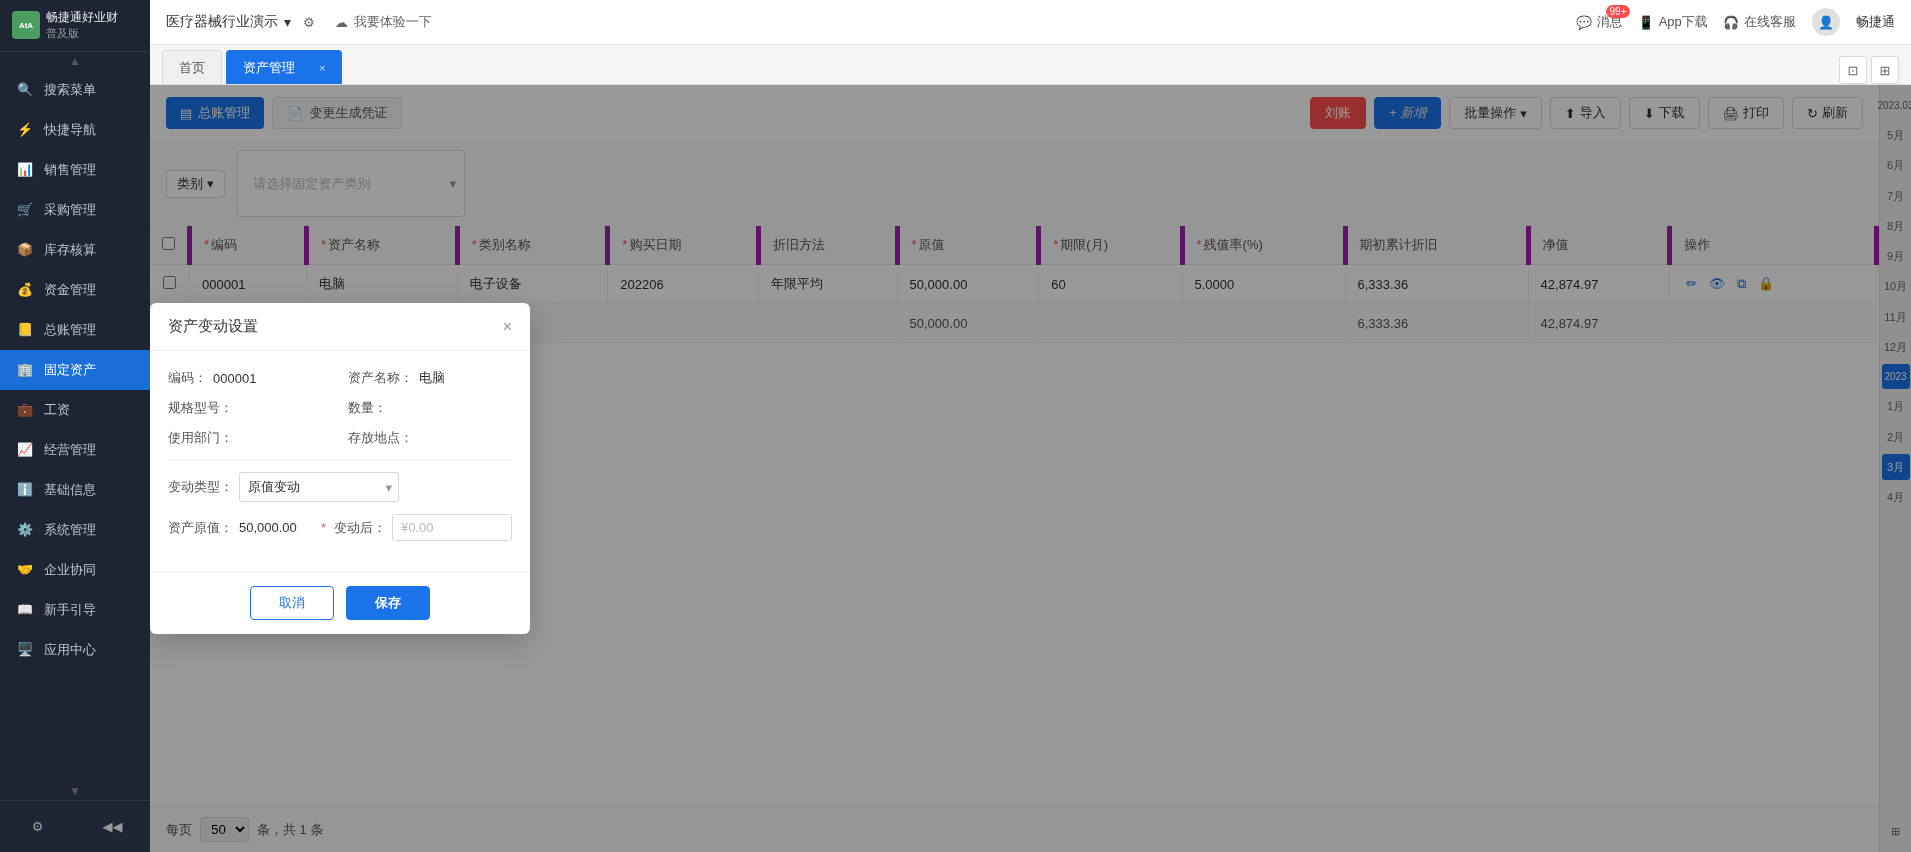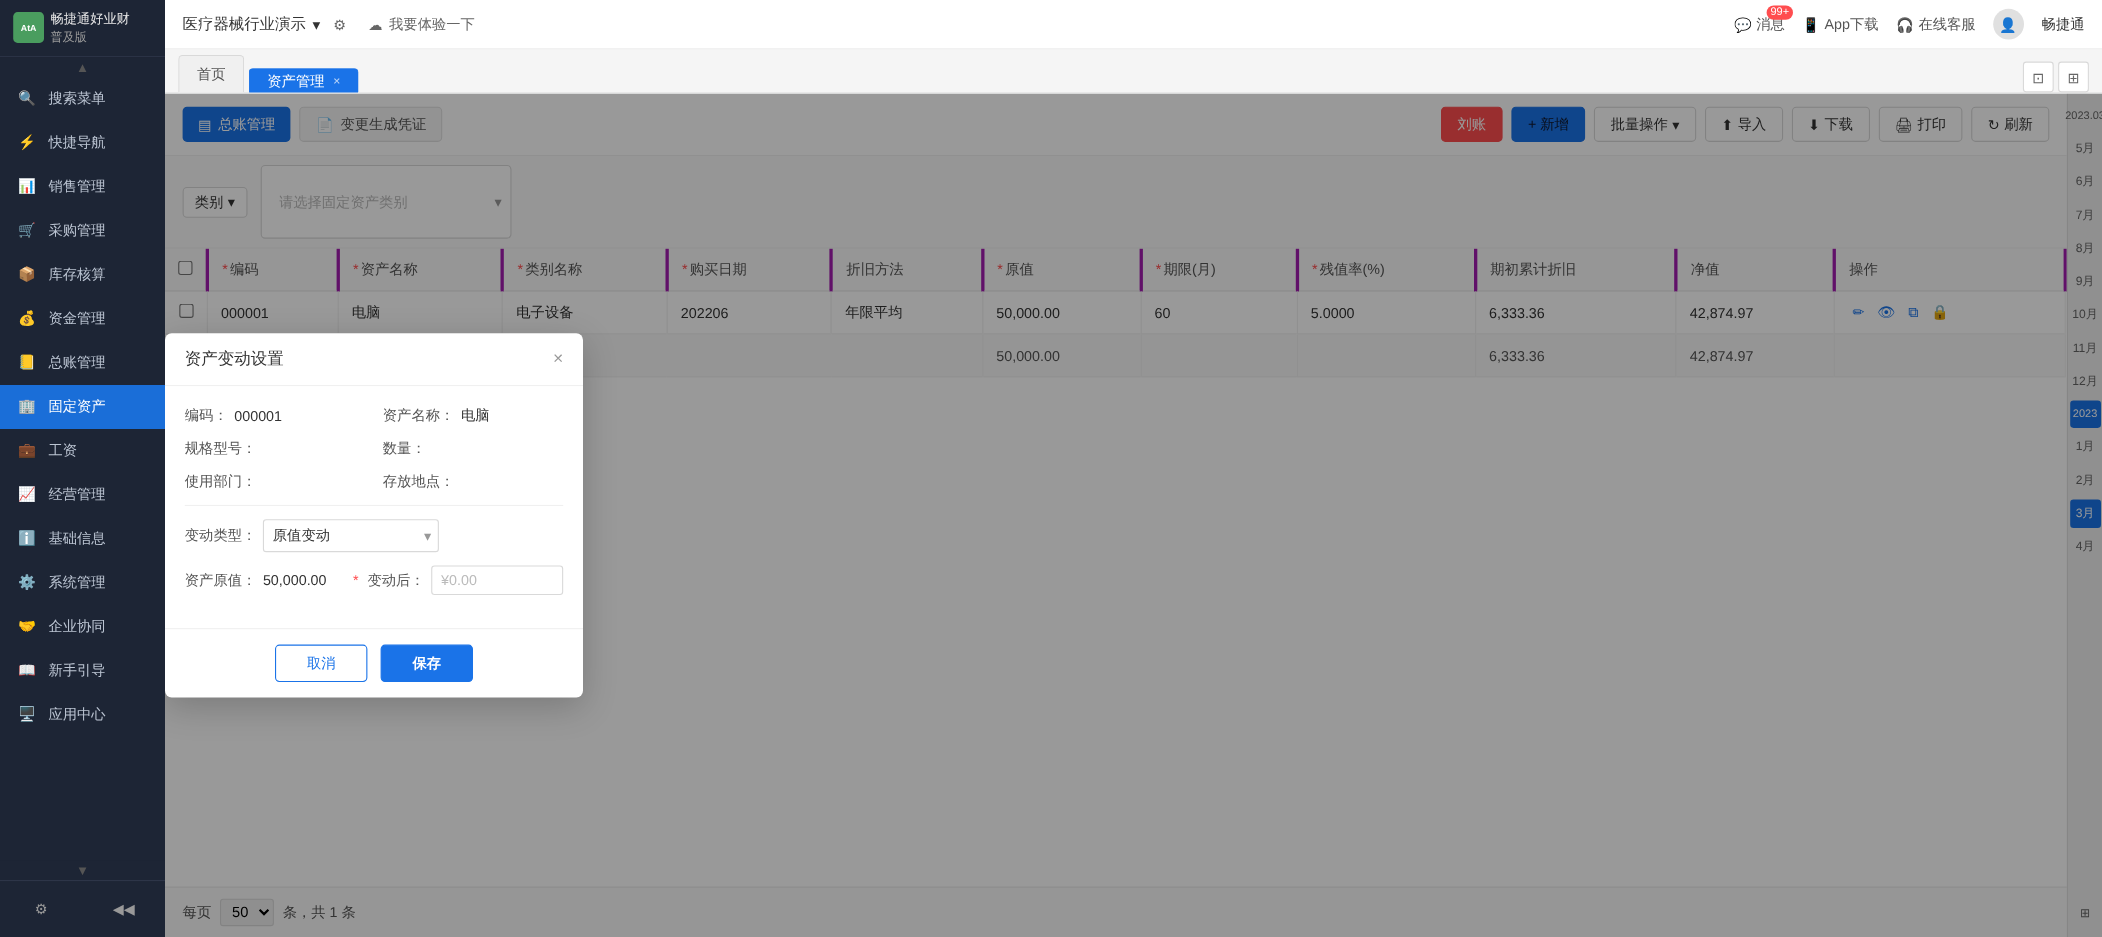--- a/index.html
+++ b/index.html
@@ -34,54 +34,54 @@
     .top-bar-settings { color: #666; cursor: pointer; }
     .top-bar-experience { display: flex; align-items: center; gap: 6px; color: #666; font-size: 13px; cursor: pointer; margin-left: 8px; }
     .top-bar-right { margin-left: auto; display: flex; align-items: center; gap: 16px; }
     .top-bar-btn { display: flex; align-items: center; gap: 4px; color: #555; cursor: pointer; font-size: 13px; position: relative; }
     .badge { background: #ff4d4f; color: white; font-size: 10px; border-radius: 8px; padding: 1px 4px; position: absolute; top: -8px; right: -8px; }
     .top-bar-avatar { width: 28px; height: 28px; background: #e0e0e0; border-radius: 50%; display: flex; align-items: center; justify-content: center; color: #666; }
     .top-bar-username { color: #333; font-size: 13px; }
 
     
     .tab-bar { height: 40px; background: #f5f5f5; border-bottom: 1px solid #e0e0e0; display: flex; align-items: flex-end; padding: 0 12px; }
-    .tab-item { height: 22px; padding: 0 16px; display: flex; align-items: center; gap: 8px; background: #e8e8e8; border: 1px solid #d9d9d9; border-bottom: none; border-radius: 4px 4px 0 0; cursor: pointer; font-size: 13px; color: #666; margin-right: 4px; }
+    .tab-item { height: 34px; padding: 0 16px; display: flex; align-items: center; gap: 24px; background: #e8e8e8; border: 1px solid #d9d9d9; border-bottom: none; border-radius: 4px 4px 0 0; cursor: pointer; font-size: 13px; color: #666; margin-right: 4px; }
     .tab-item.active { background: #1a73e8; color: white; border-color: #1a73e8; }
     .tab-item .tab-close { font-size: 11px; opacity: 0.7; }
     .tab-home { height: 34px; padding: 0 16px; display: flex; align-items: center; background: #f0f0f0; border: 1px solid #d9d9d9; border-bottom: none; border-radius: 4px 4px 0 0; cursor: pointer; font-size: 13px; color: #555; margin-right: 4px; }
     .tab-actions { margin-left: auto; display: flex; align-items: center; gap: 4px; }
     .tab-action-btn { width: 28px; height: 28px; display: flex; align-items: center; justify-content: center; cursor: pointer; color: #666; border: 1px solid #d9d9d9; border-radius: 3px; background: white; }
 
     
     .content-area { flex: 1; overflow: hidden; display: flex; position: relative; }
 
     
     .main-content { flex: 1; background: #fff; overflow: auto; padding: 0; display: flex; flex-direction: column; }
 
     
     .toolbar { padding: 12px 16px; background: #fff; border-bottom: 1px solid #f0f0f0; display: flex; align-items: center; gap: 8px; }
     .toolbar-left { display: flex; gap: 8px; }
     .toolbar-tab { display: flex; align-items: center; gap: 6px; padding: 6px 14px; border-radius: 4px; cursor: pointer; font-size: 13px; }
     .toolbar-tab.active { background: #1a73e8; color: white; }
     .toolbar-tab.inactive { background: #f5f5f5; color: #555; border: 1px solid #e0e0e0; }
     .toolbar-right { margin-left: auto; display: flex; gap: 8px; }
     .btn { padding: 6px 14px; border-radius: 4px; border: 1px solid #d9d9d9; background: white; cursor: pointer; font-size: 13px; color: #333; display: flex; align-items: center; gap: 4px; }
-    .btn-primary { background: #1a73e8; color: #0f172a; border-color: #1a73e8; }
+    .btn-primary { background: #1a73e8; color: #e5e5e5; border-color: #1a73e8; font-style: italic; }
     .btn-danger { background: #ff4d4f; color: white; border-color: #ff4d4f; }
 
     
     .filter-row { padding: 8px 16px; background: #fafafa; border-bottom: 1px solid #f0f0f0; display: flex; align-items: center; gap: 12px; }
     .filter-select { padding: 4px 10px; border: 1px solid #d9d9d9; border-radius: 4px; background: white; color: #333; font-size: 13px; display: flex; align-items: center; gap: 4px; cursor: pointer; }
     .filter-input-wrap { display: flex; align-items: center; border: 1px solid #d9d9d9; border-radius: 4px; background: white; padding: 20px 8px; gap: 4px; }
 
     
     .table-wrap { flex: 1; overflow: auto; padding: 0; }
     table { width: 100%; border-collapse: collapse; font-size: 13px; }
     thead tr { background: #fafafa; border-bottom: 1px solid #e8e8e8; }
-    thead th { padding: 10px 12px; text-align: left; font-weight: 500; color: #555; border-right: 3px solid #a21caf; white-space: nowrap; }
+    thead th { padding: 10px 12px; text-align: left; font-weight: 500; color: #555; border-right: 5px solid #a21caf; white-space: nowrap; }
     tbody tr { border-bottom: 1px solid #f0f0f0; }
     tbody td { padding: 10px 12px; color: #333; border-right: 1px solid #f0f0f0; white-space: nowrap; }
     .subtotal-row td { background: #f9f9f9; color: #555; }
 
     
     .table-footer { padding: 10px 16px; background: #fafafa; border-top: 1px solid #e8e8e8; display: flex; align-items: center; gap: 8px; font-size: 13px; color: #555; }
     .page-select { padding: 3px 6px; border: 1px solid #d9d9d9; border-radius: 3px; }
 
     
     .right-sidebar { width: 32px; background: #f0f0f0; border-left: 1px solid #e0e0e0; display: flex; flex-direction: column; align-items: center; padding: 8px 0; gap: 4px; font-size: 12px; color: #666; }

